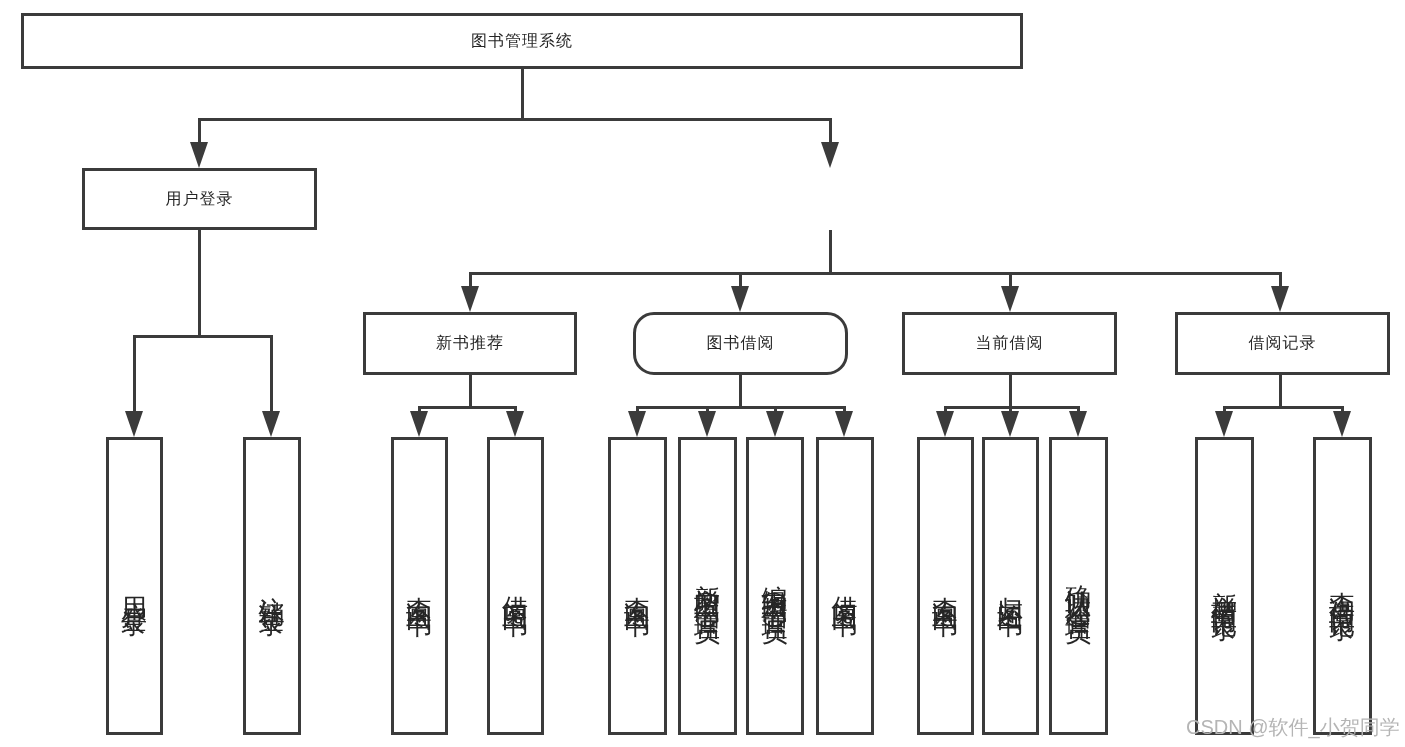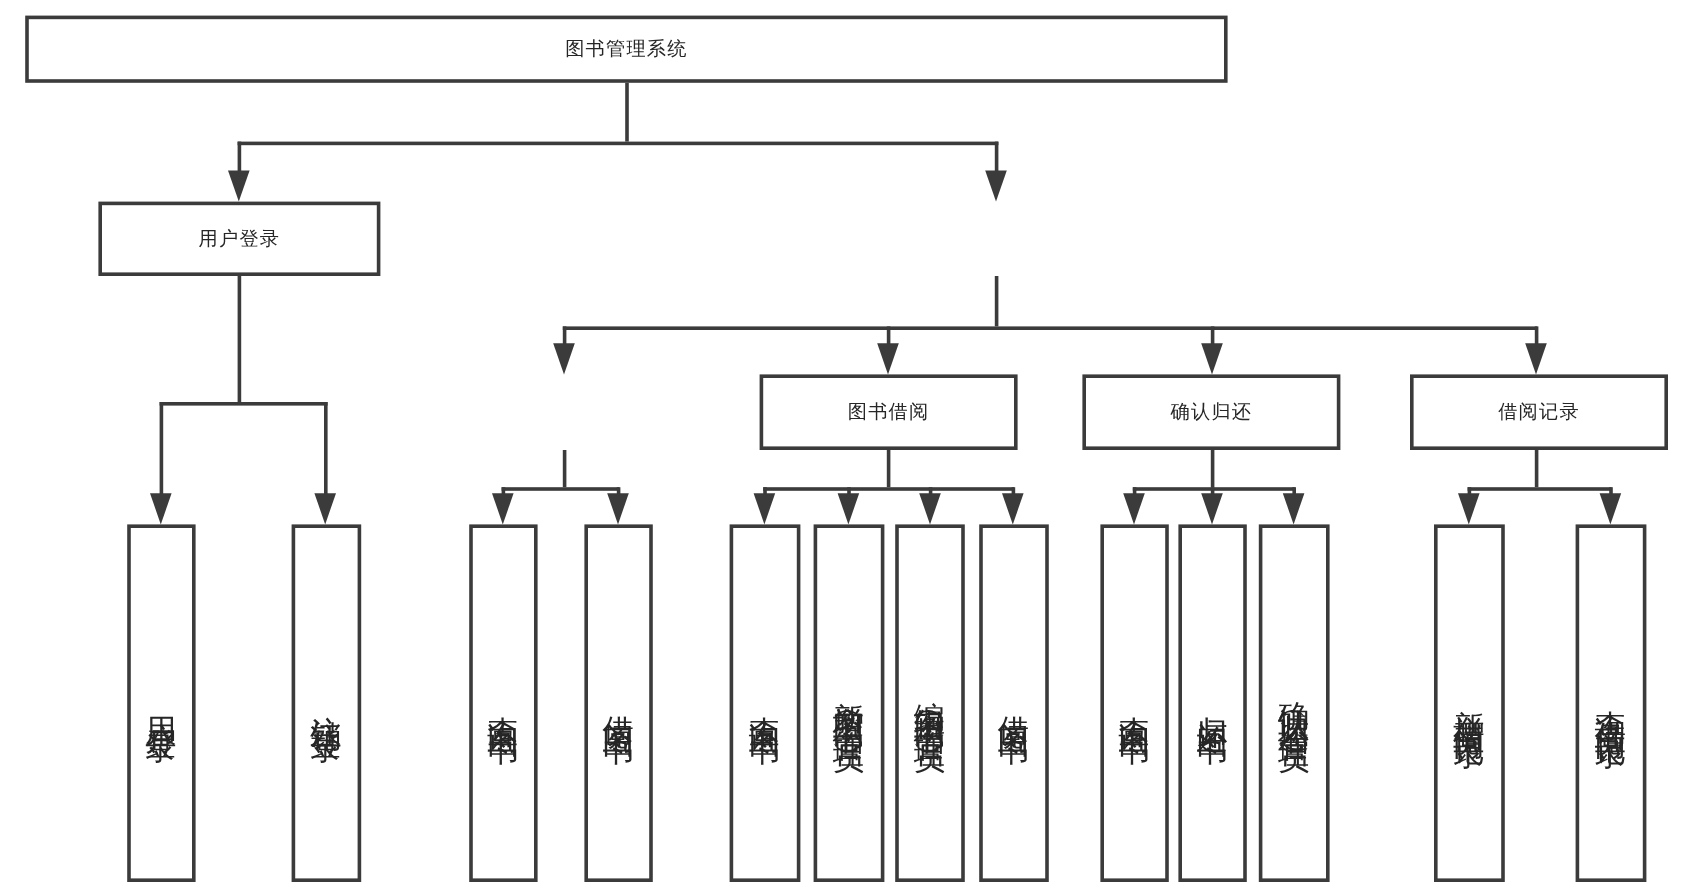--- a/index.html
+++ b/index.html
@@ -73,22 +73,23 @@
 </style>
 </head>
 <body>
 
 <div class="stage">
 
   <div class="box" style="left:21px;top:13px;width:1002px;height:56px;">图书管理系统</div>
 
   <div class="box" style="left:82px;top:168px;width:235px;height:62px;">用户登录</div>
 
-  <div class="box" style="left:633px;top:312px;width:215px;height:63px;">图书借阅</div>
-  <div class="box" style="left:902px;top:312px;width:215px;height:63px;">确认归还</div>
+  <div class="box" style="left:363px;top:312px;width:214px;height:63px;">新书推荐</div>
+  <div class="box" style="left:633px;top:312px;width:215px;height:63px;border-radius:21px;">图书借阅</div>
+  <div class="box" style="left:902px;top:312px;width:215px;height:63px;">当前借阅</div>
   <div class="box" style="left:1175px;top:312px;width:215px;height:63px;">借阅记录</div>
 
   <div class="vbox" style="left:106px;width:57px;">
     <span class="vtext">用户登录</span>
   </div>
   <div class="vbox" style="left:243px;width:58px;">
     <span class="vtext">注销登录</span>
   </div>
   <div class="vbox" style="left:391px;width:57px;">
     <span class="vtext">查询图书</span>
@@ -176,14 +177,15 @@
   <div class="vl" style="left:1077px;top:406px;height:8px;"></div>
   <div class="ar" style="left:1069px;top:411px;"></div>
 
   <div class="vl" style="left:1279px;top:375px;height:31px;"></div>
   <div class="hl" style="left:1223px;top:406px;width:120px;"></div>
   <div class="vl" style="left:1223px;top:406px;height:8px;"></div>
   <div class="ar" style="left:1215px;top:411px;"></div>
   <div class="vl" style="left:1341px;top:406px;height:8px;"></div>
   <div class="ar" style="left:1333px;top:411px;"></div>
 
+  <div class="watermark">CSDN @软件_小贺同学</div>
 
 </div>
 
 </body></html>

